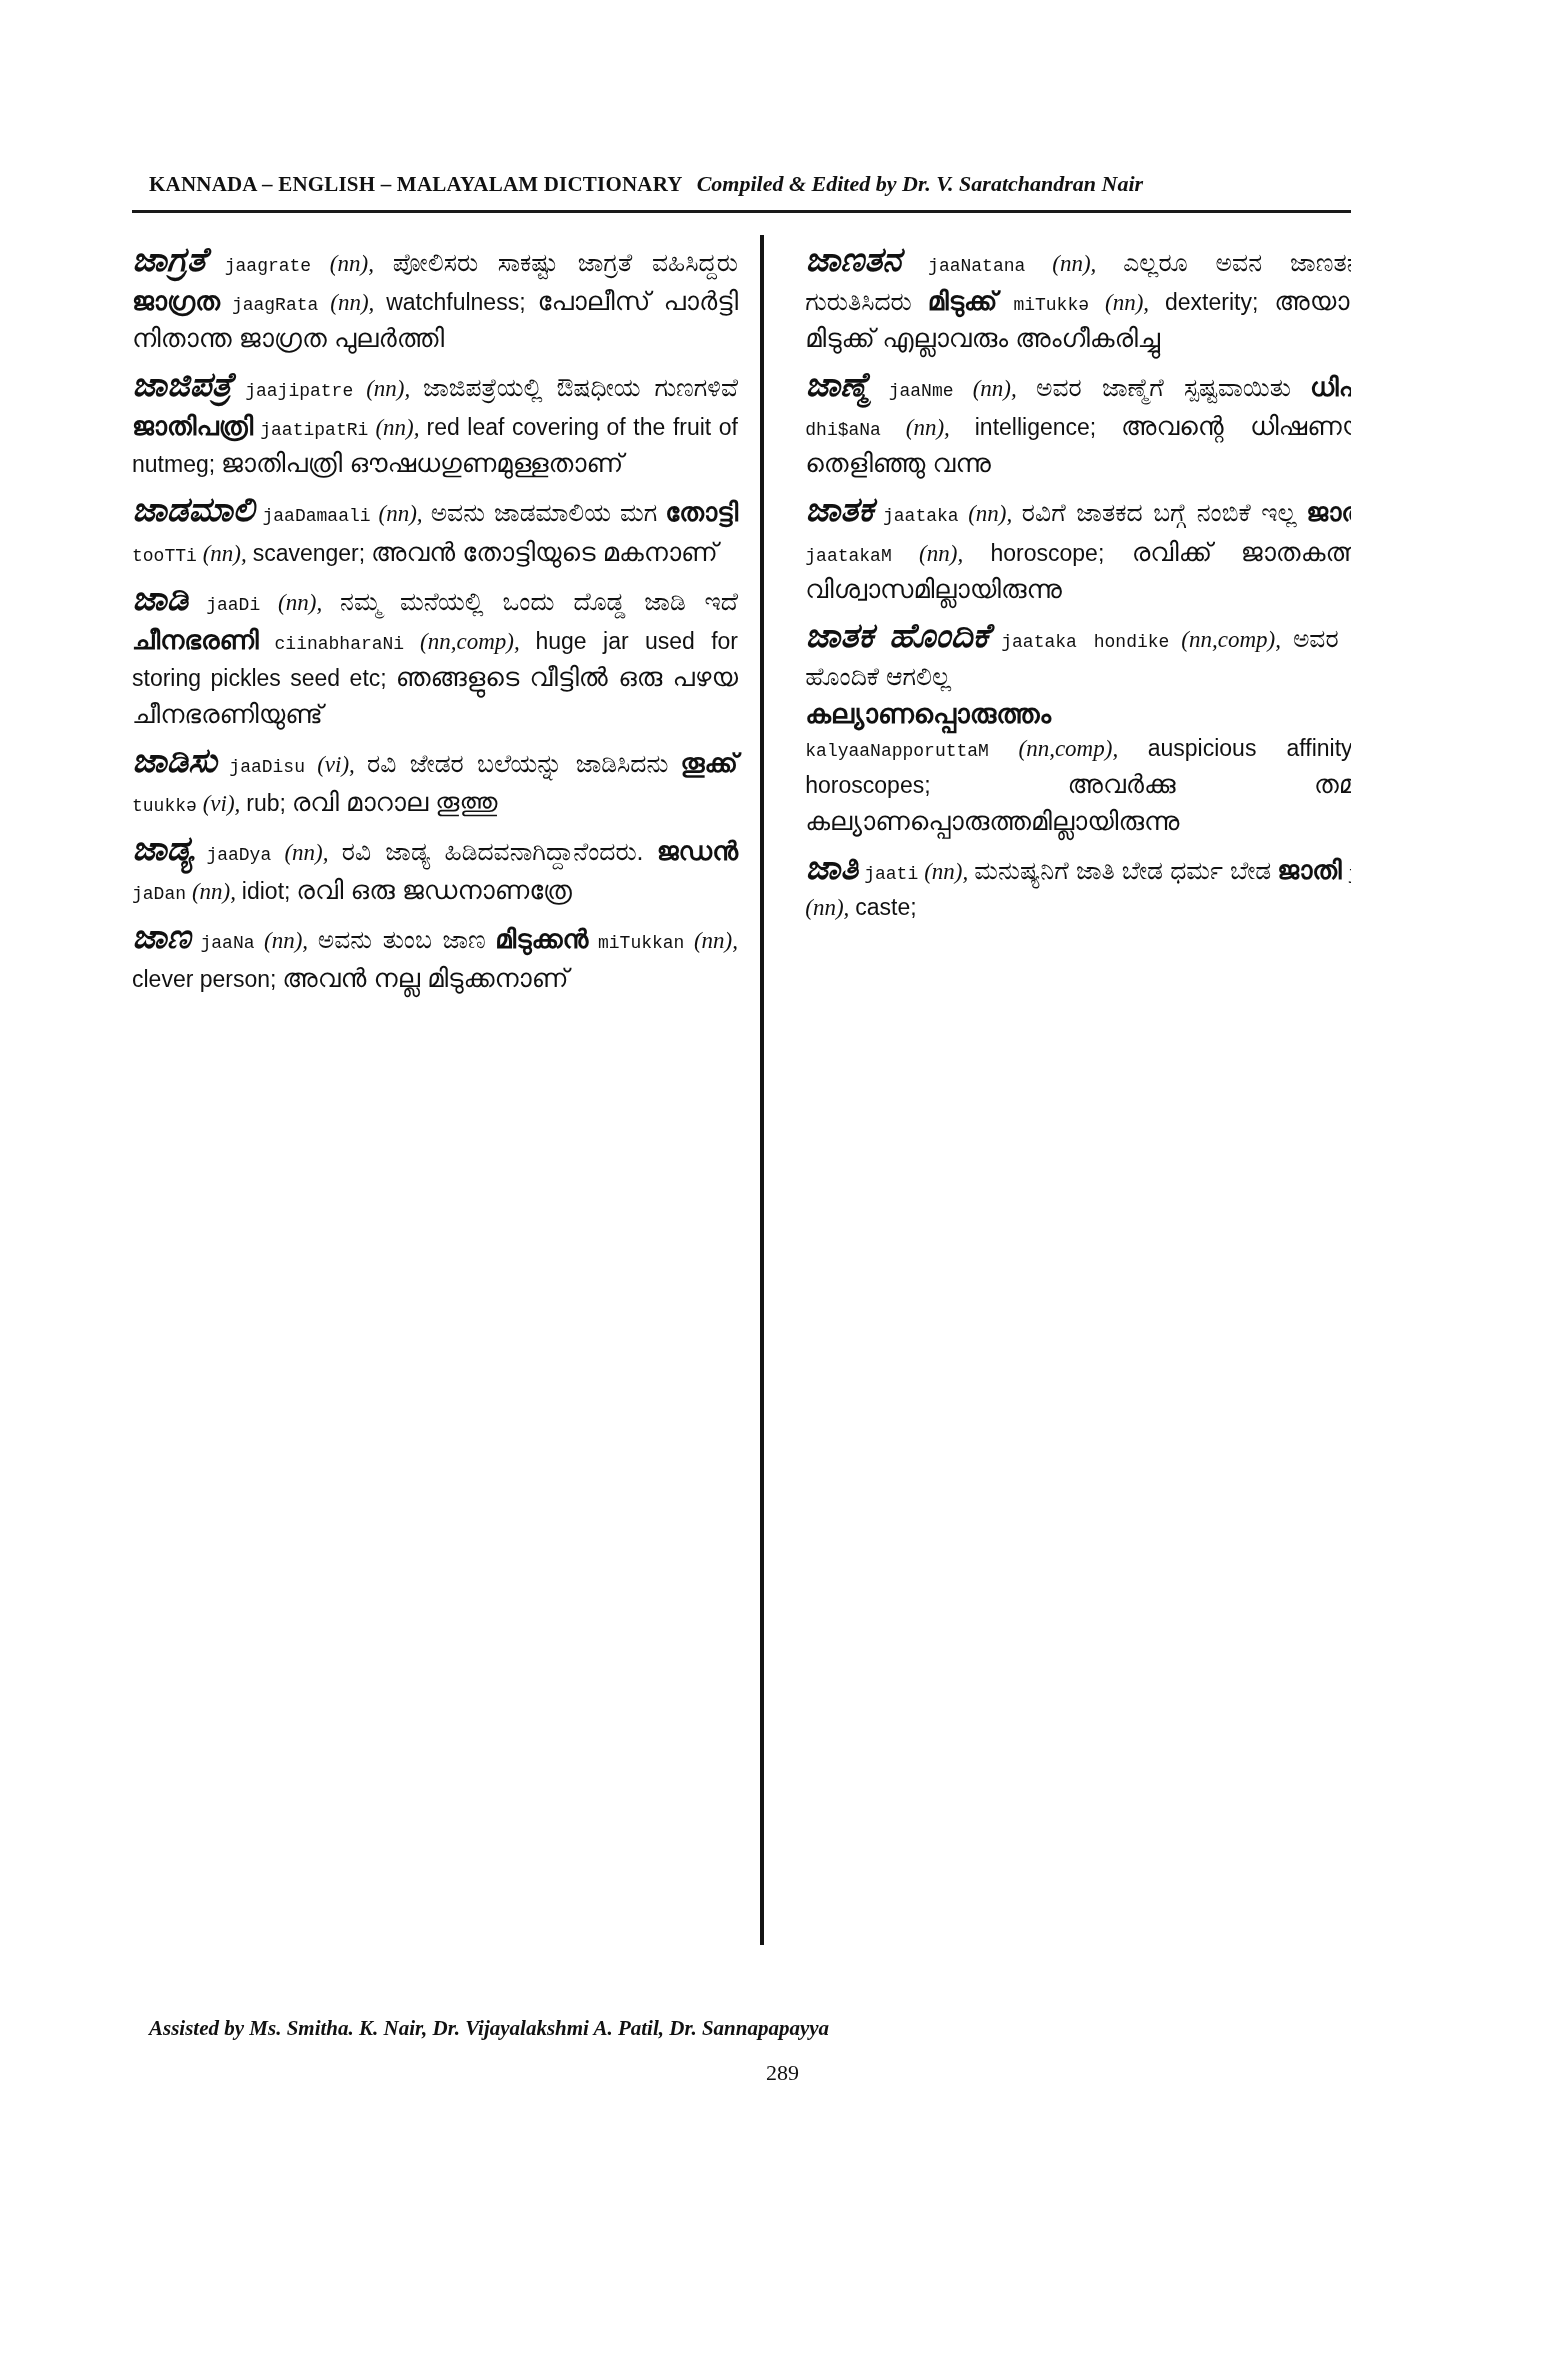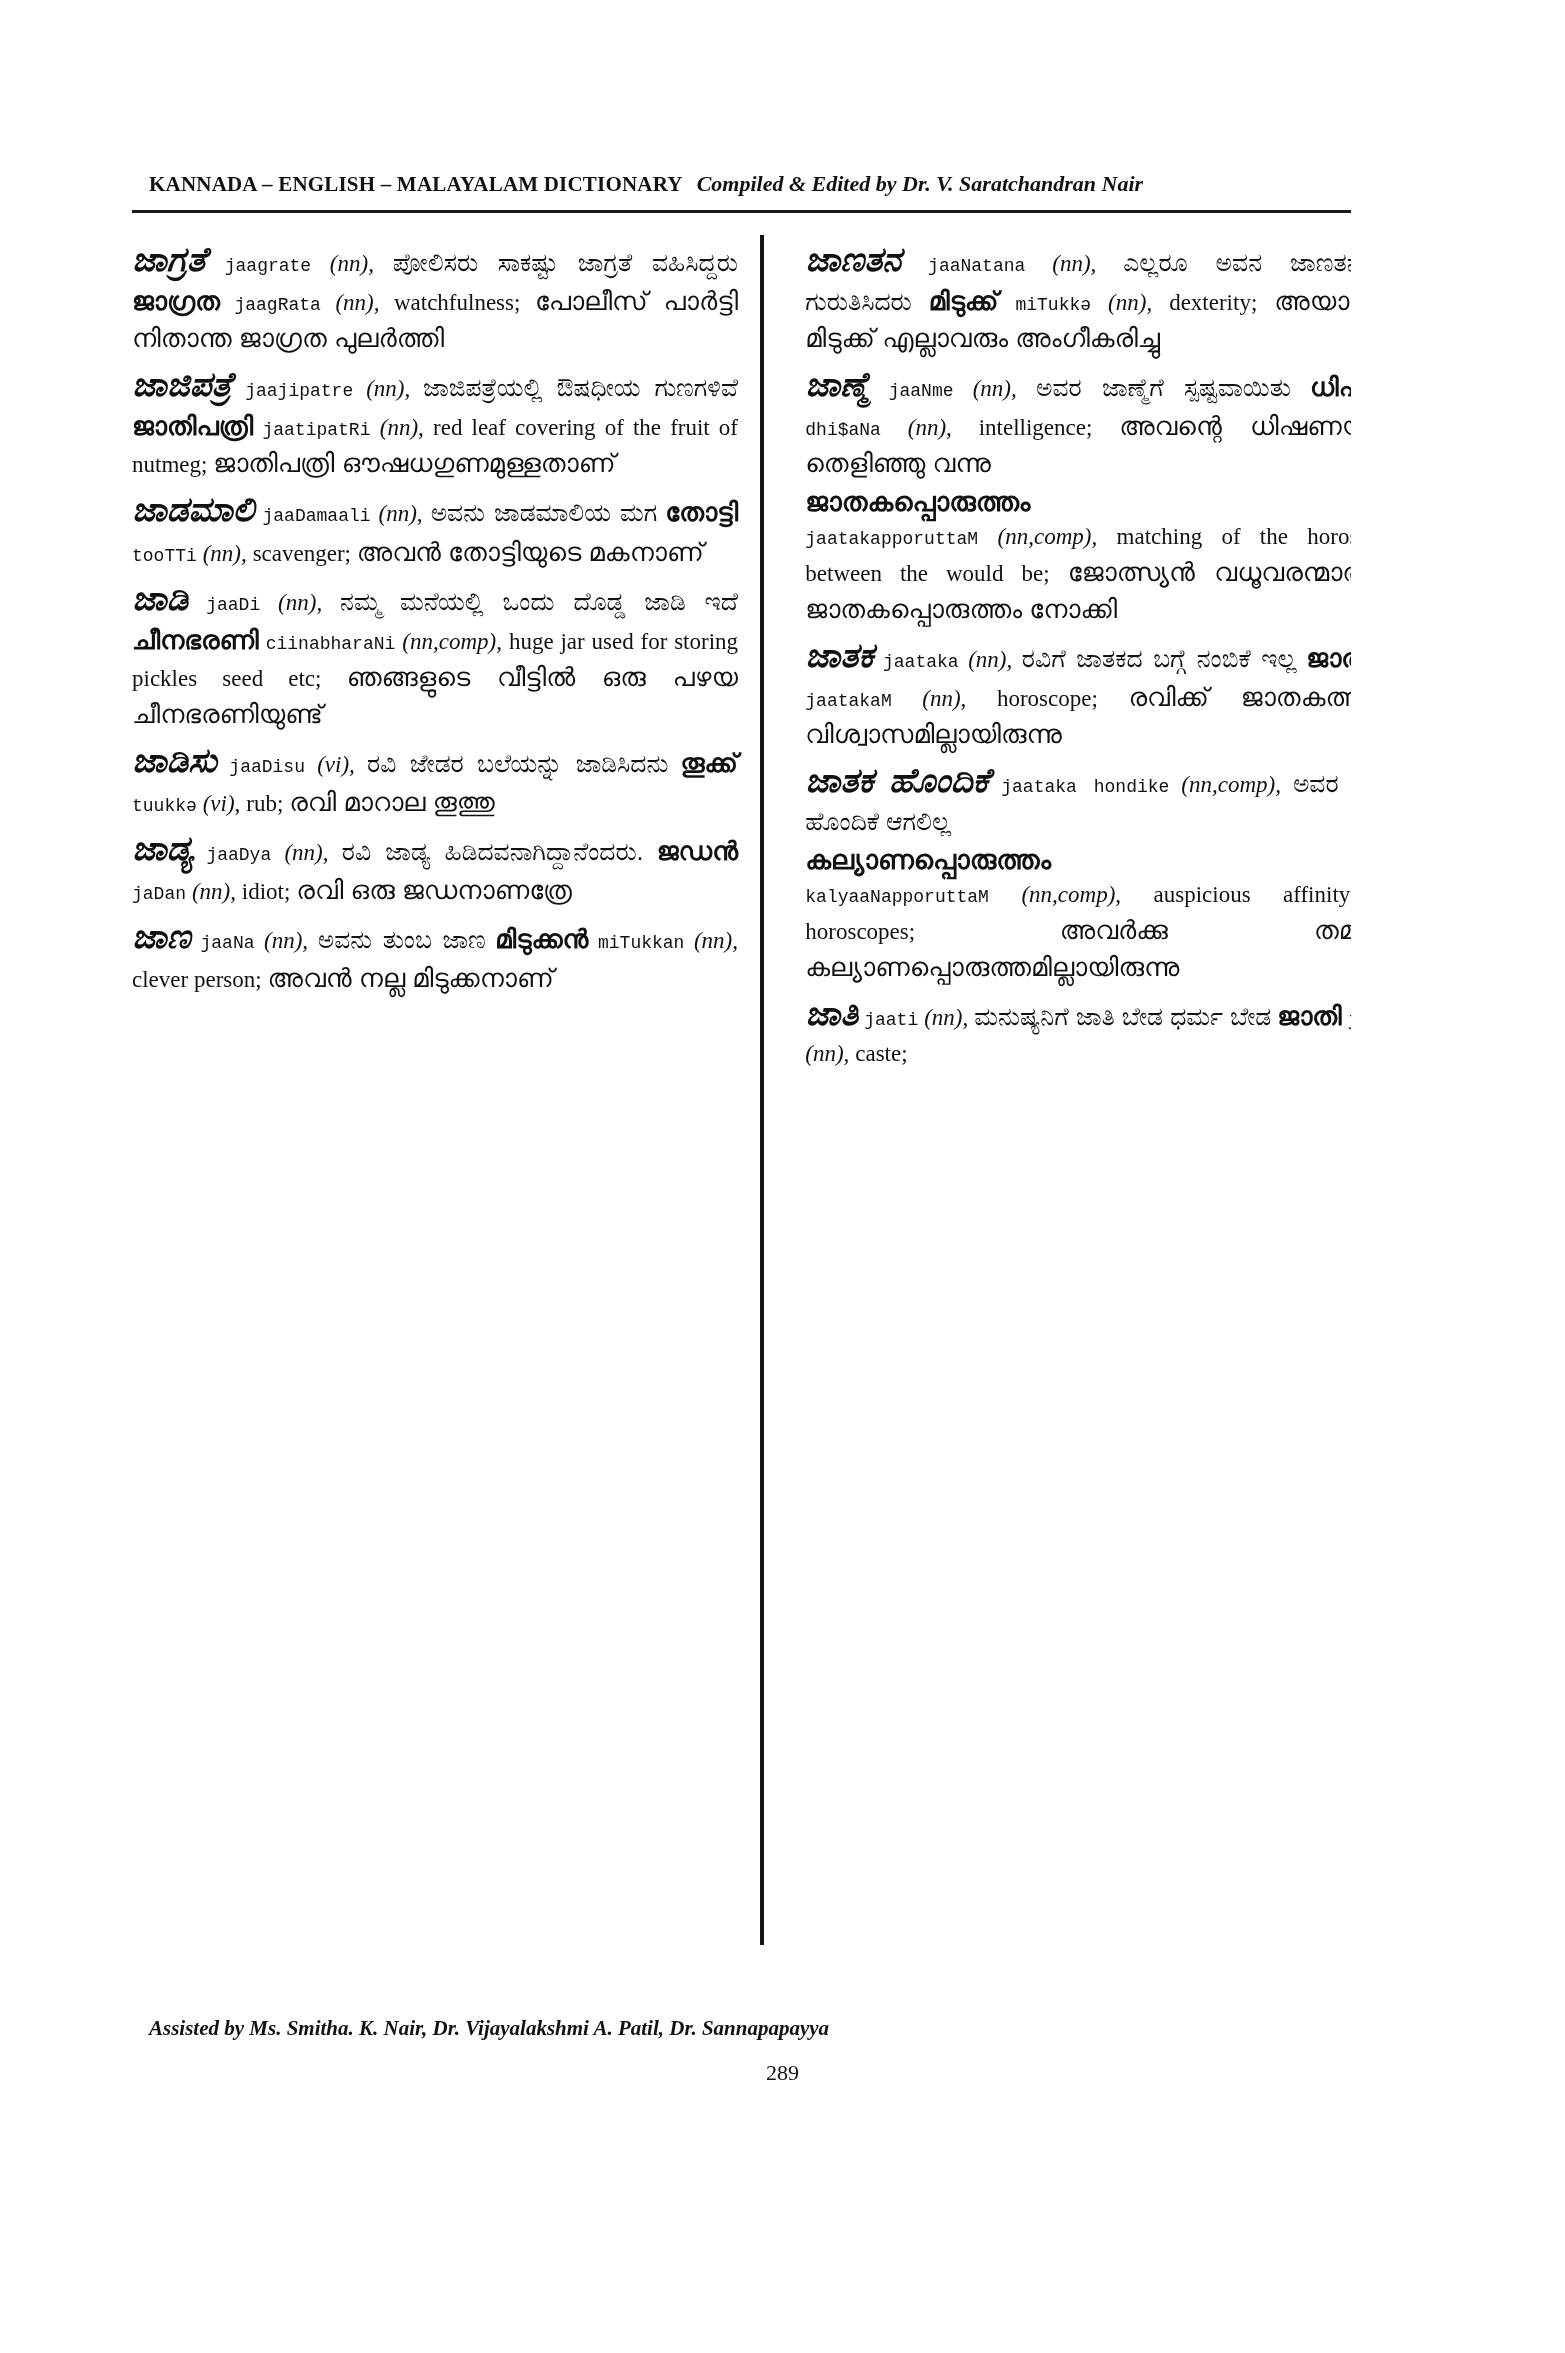--- a/index.html
+++ b/index.html
@@ -101,21 +101,21 @@
   .rom{                
     font-family:Liberation Mono, monospace;
     font-size:18px;
   }
   .pos{                
     font-family:"Liberation Serif", serif;
     font-style:italic;
     font-size:23px;
   }
   .gloss{              
-    font-family:Liberation Serif, serif;
+    font-family:Liberation Sans, sans-serif;
     font-size:23px;
   }
   .blockhead{          
     display:block;
     font-family:"Liberation Sans", sans-serif;
     font-weight:700;
     font-size:27px;
     line-height:1.3;
     text-align:left;
   }
@@ -163,21 +163,20 @@
         <p class="entry"><span class="kn-head">ಜಾಡಮಾಲಿ</span> <span class="rom">jaaDamaali</span> <span class="pos">(nn),</span> <span class="kn">ಅವನು ಜಾಡಮಾಲಿಯ ಮಗ</span> <span class="ml-head">തോട്ടി</span> <span class="rom">tooTTi</span> <span class="pos">(nn),</span> <span class="gloss">scavenger;</span> <span class="ml">അവൻ തോട്ടിയുടെ മകനാണ്</span> </p>
         <p class="entry"><span class="kn-head">ಜಾಡಿ</span> <span class="rom">jaaDi</span> <span class="pos">(nn),</span> <span class="kn">ನಮ್ಮ ಮನೆಯಲ್ಲಿ ಒಂದು ದೊಡ್ಡ ಜಾಡಿ ಇದೆ</span> <span class="ml-head">ചീനഭരണി</span> <span class="rom">ciinabharaNi</span> <span class="pos">(nn,comp),</span> <span class="gloss">huge jar used for storing pickles seed etc;</span> <span class="ml">ഞങ്ങളുടെ വീട്ടിൽ ഒരു പഴയ ചീനഭരണിയുണ്ട്</span> </p>
         <p class="entry"><span class="kn-head">ಜಾಡಿಸು</span> <span class="rom">jaaDisu</span> <span class="pos">(vi),</span> <span class="kn">ರವಿ ಜೇಡರ ಬಲೆಯನ್ನು ಜಾಡಿಸಿದನು</span> <span class="ml-head">തൂക്ക്</span> <span class="rom">tuukkə</span> <span class="pos">(vi),</span> <span class="gloss">rub;</span> <span class="ml">രവി മാറാല തൂത്തു</span> </p>
         <p class="entry"><span class="kn-head">ಜಾಡ್ಯ</span> <span class="rom">jaaDya</span> <span class="pos">(nn),</span> <span class="kn">ರವಿ ಜಾಡ್ಯ ಹಿಡಿದವನಾಗಿದ್ದಾನೆಂದರು.</span> <span class="ml-head">ജഡൻ</span> <span class="rom">jaDan</span> <span class="pos">(nn),</span> <span class="gloss">idiot;</span> <span class="ml">രവി ഒരു ജഡനാണത്രേ</span> </p>
         <p class="entry"><span class="kn-head">ಜಾಣ</span> <span class="rom">jaaNa</span> <span class="pos">(nn),</span> <span class="kn">ಅವನು ತುಂಬ ಜಾಣ</span> <span class="ml-head">മിടുക്കൻ</span> <span class="rom">miTukkan</span> <span class="pos">(nn),</span> <span class="gloss">clever person;</span> <span class="ml">അവൻ നല്ല മിടുക്കനാണ്</span> </p>
       </div>
     <div class="divider"></div>
     <div class="col right" id="col-right">
         <p class="entry"><span class="kn-head">ಜಾಣತನ</span> <span class="rom">jaaNatana</span> <span class="pos">(nn),</span> <span class="kn">ಎಲ್ಲರೂ ಅವನ ಜಾಣತನವನ್ನು ಗುರುತಿಸಿದರು</span> <span class="ml-head">മിടുക്ക്</span> <span class="rom">miTukkə</span> <span class="pos">(nn),</span> <span class="gloss">dexterity;</span> <span class="ml">അയാളുടെ മിടുക്ക് എല്ലാവരും അംഗീകരിച്ചു</span> </p>
         <p class="entry"><span class="kn-head">ಜಾಣ್ಮೆ</span> <span class="rom">jaaNme</span> <span class="pos">(nn),</span> <span class="kn">ಅವರ ಜಾಣ್ಮೆಗೆ ಸ್ಪಷ್ಟವಾಯಿತು</span> <span class="ml-head">ധിഷണ</span> <span class="rom">dhi$aNa</span> <span class="pos">(nn),</span> <span class="gloss">intelligence;</span> <span class="ml">അവന്റെ ധിഷണയിൽ തെളിഞ്ഞു വന്നു</span> </p>
-        <p class="entry"><span class="blockhead">ജാതകപ്പൊരുത്തം</span><span class="rom">jaatakapporuttaM</span> <span class="pos">(nn,comp),</span> <span class="gloss">matching of the horoscope between the would be;</span> <span class="ml">ജോത്സ്യൻ വധൂവരന്മാരുടെ ജാതകപ്പൊരുത്തം നോക്കി</span> </p>
         <p class="entry"><span class="kn-head">ಜಾತಕ</span> <span class="rom">jaataka</span> <span class="pos">(nn),</span> <span class="kn">ರವಿಗೆ ಜಾತಕದ ಬಗ್ಗೆ ನಂಬಿಕೆ ಇಲ್ಲ</span> <span class="ml-head">ജാതകം</span> <span class="rom">jaatakaM</span> <span class="pos">(nn),</span> <span class="gloss">horoscope;</span> <span class="ml">രവിക്ക് ജാതകത്തിൽ വിശ്വാസമില്ലായിരുന്നു</span> </p>
         <p class="entry"><span class="kn-head">ಜಾತಕ ಹೊಂದಿಕೆ</span> <span class="rom">jaataka hondike</span> <span class="pos">(nn,comp),</span> <span class="kn">ಅವರ ಜಾತಕ ಹೊಂದಿಕೆ ಆಗಲಿಲ್ಲ</span> </p>
         <p class="entry"><span class="blockhead">കല്യാണപ്പൊരുത്തം</span><span class="rom">kalyaaNapporuttaM</span> <span class="pos">(nn,comp),</span> <span class="gloss">auspicious affinity of horoscopes;</span> <span class="ml">അവർക്കു തമ്മിൽ കല്യാണപ്പൊരുത്തമില്ലായിരുന്നു</span> </p>
         <p class="entry"><span class="kn-head">ಜಾತಿ</span> <span class="rom">jaati</span> <span class="pos">(nn),</span> <span class="kn">ಮನುಷ್ಯನಿಗೆ ಜಾತಿ ಬೇಡ ಧರ್ಮ ಬೇಡ</span> <span class="ml-head">ജാതി</span> <span class="rom">jaati</span> <span class="pos">(nn),</span> <span class="gloss">caste;</span> </p>
       </div>
   </div>
 
   <div class="footer">
     <span class="assist">Assisted by Ms. Smitha. K. Nair, Dr. Vijayalakshmi A. Patil, Dr. Sannapapayya</span>
   </div>

